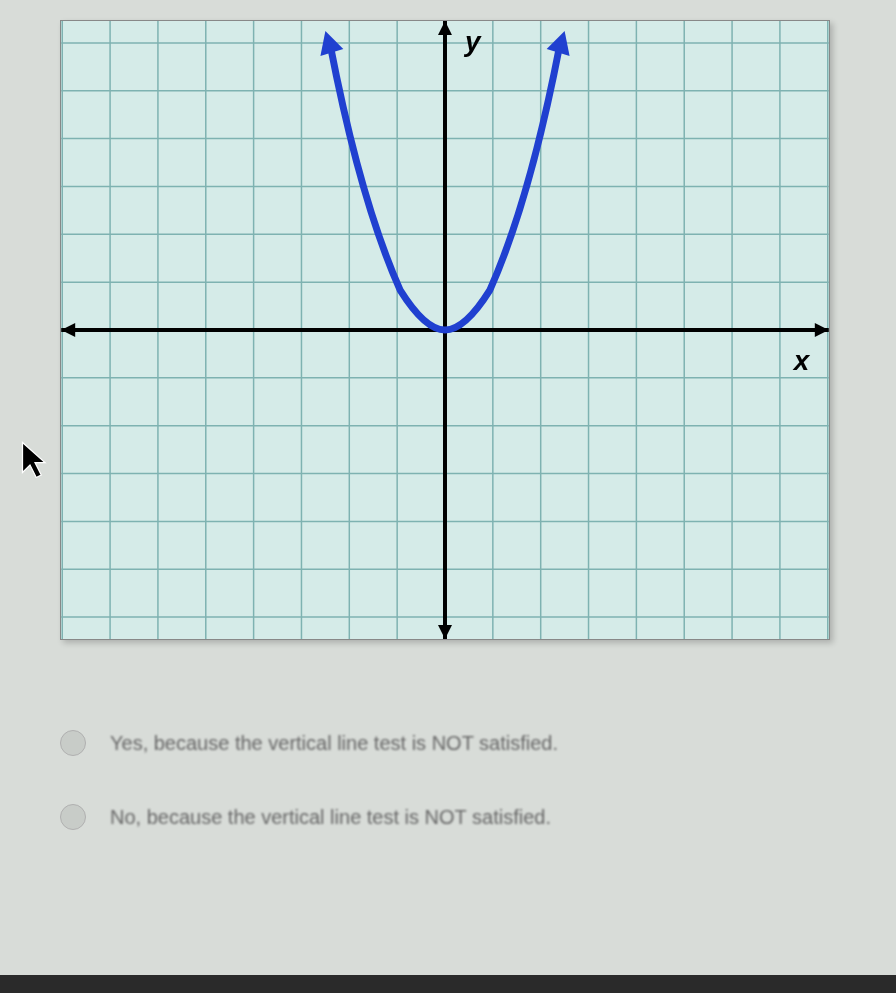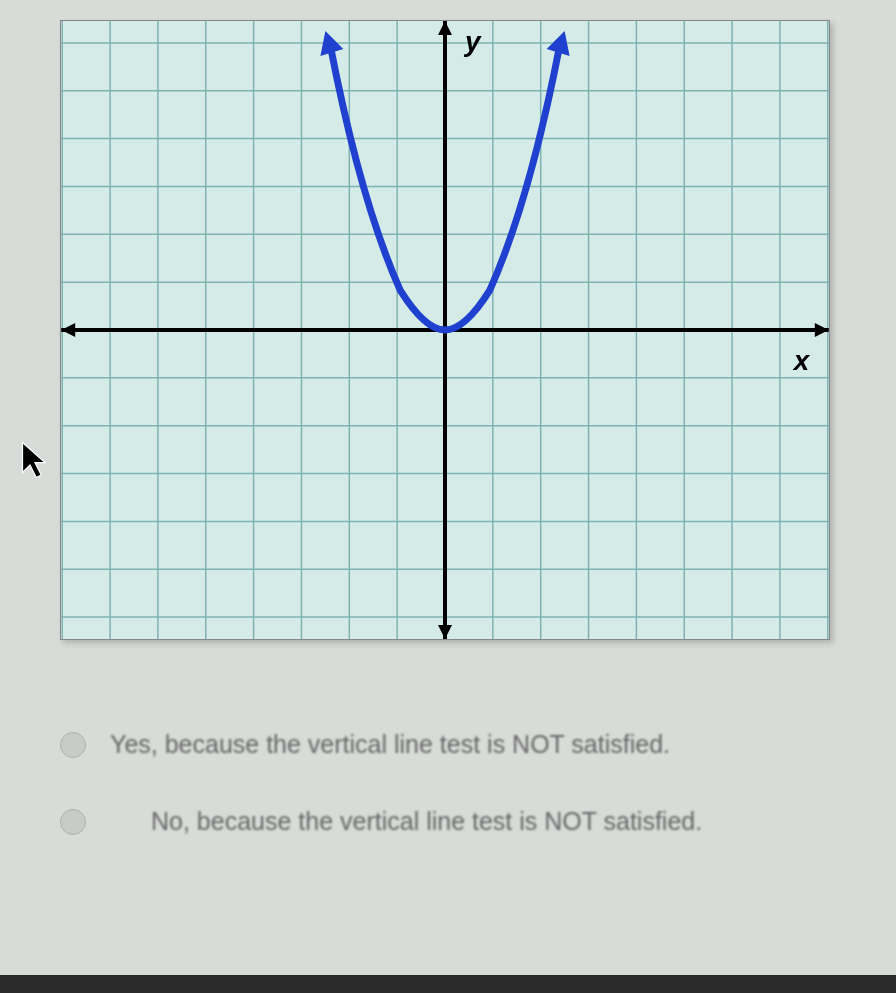--- a/index.html
+++ b/index.html
@@ -38,25 +38,24 @@
       position: absolute;
       top: 730px;
       left: 60px;
       width: 800px;
     }
     .option {
       display: flex;
       align-items: center;
       margin-bottom: 48px;
       color: #666;
-      font-size: 25px;
+      font-size: 20px;
     }
     .option.cutoff {
       margin-bottom: 0;
-      gap: 41px;
     }
     .radio {
       width: 26px;
       height: 26px;
       border-radius: 50%;
       background: #c8ccc8;
       margin-right: 24px;
       flex-shrink: 0;
       border: 1px solid #b0b0b0;
     }

